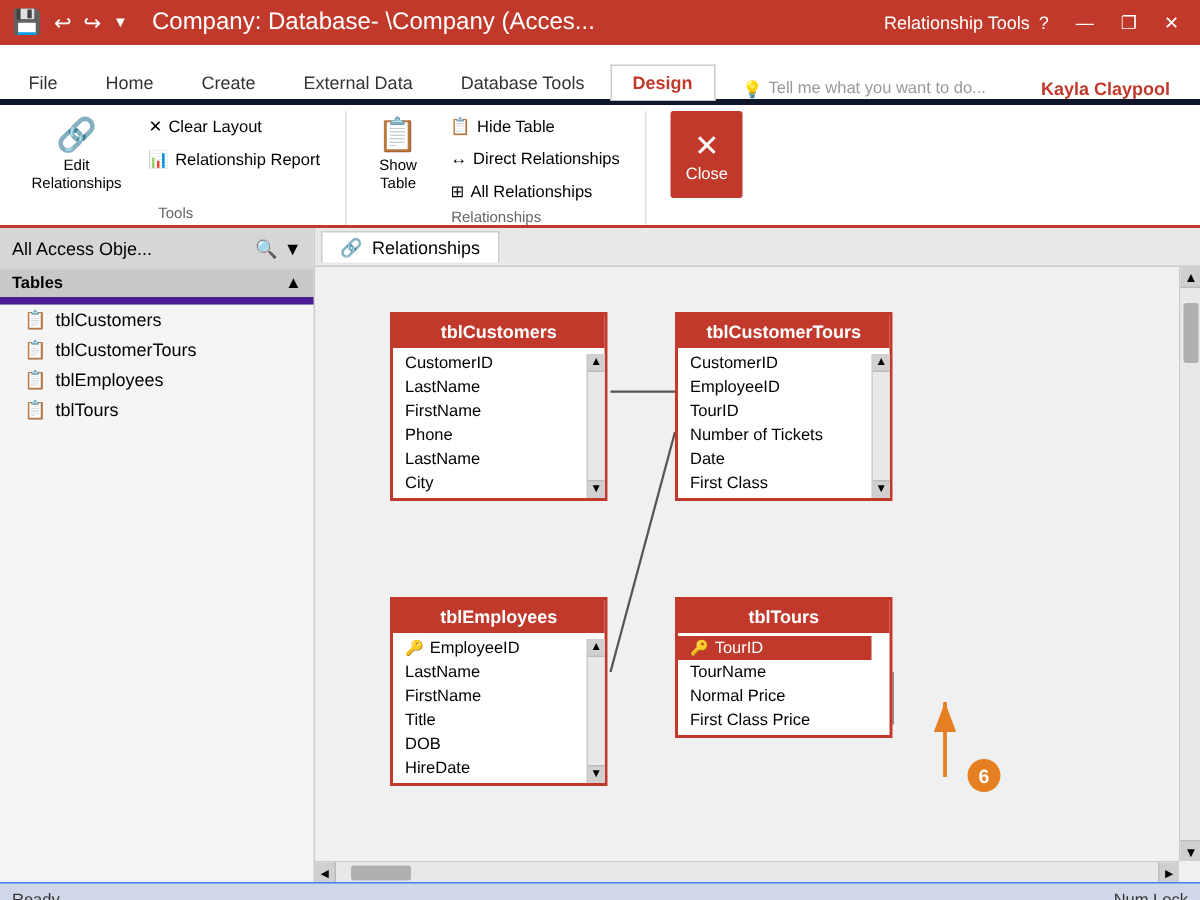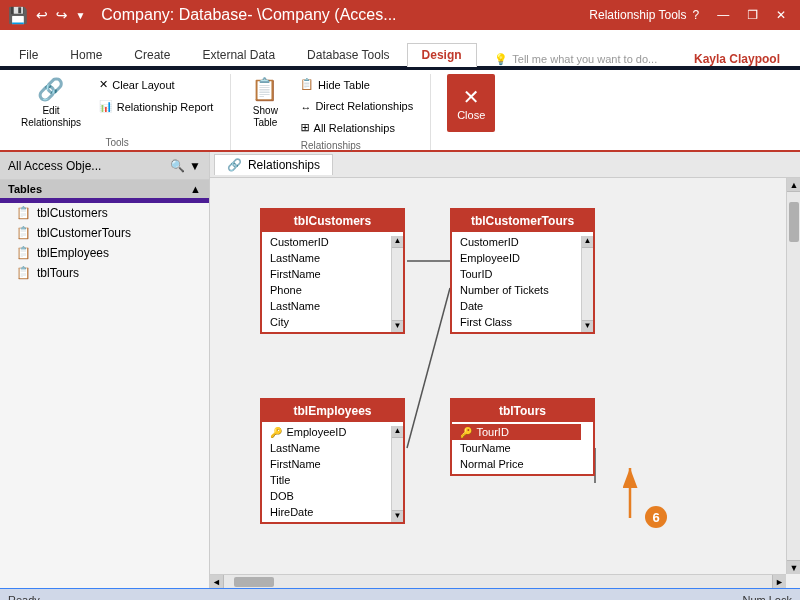--- a/index.html
+++ b/index.html
@@ -467,20 +467,21 @@
 
       <div class="db-table" style="left:240px; top:220px; width:145px;">
         <div class="db-table-header">tblTours</div>
         <div class="db-table-fields" style="padding-right:12px;">
           <div class="db-field highlighted">
             <span style="color:#fff; font-size:10px;">🔑</span>
             TourID
           </div>
           <div class="db-field">TourName</div>
           <div class="db-field">Normal Price</div>
+          <div class="db-field">First Class Price</div>
         </div>
       </div>
 
       <div class="annotation-badge" style="left:435px; top:328px;">
         <span>6</span>
       </div>
 
       <div style="position:absolute; bottom:0; left:0; right:14px; height:14px; background:#f0f0f0; border-top:1px solid #ccc; display:flex; align-items:center;">
         <div style="width:14px; height:14px; background:#d0d0d0; text-align:center; font-size:9px; border-right:1px solid #bbb; cursor:pointer; display:flex; align-items:center; justify-content:center;">◄</div>
         <div style="flex:1; height:14px; background:#e8e8e8; position:relative;">

